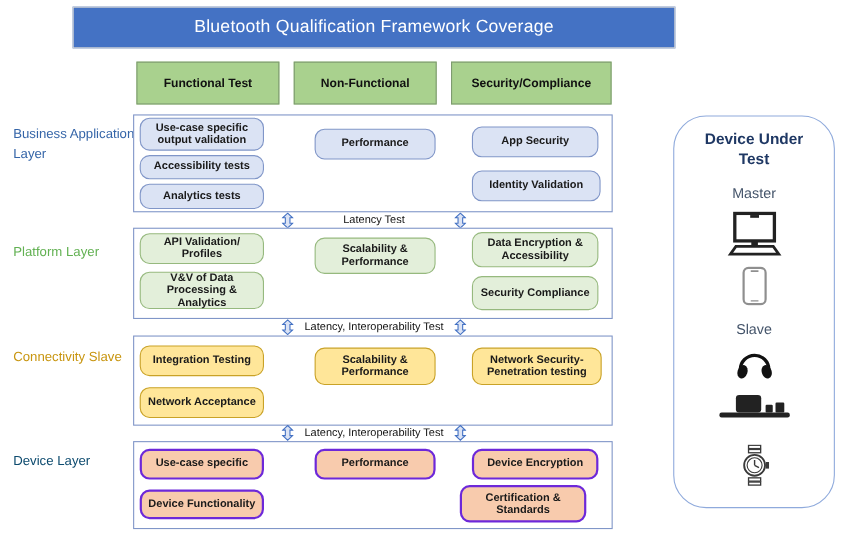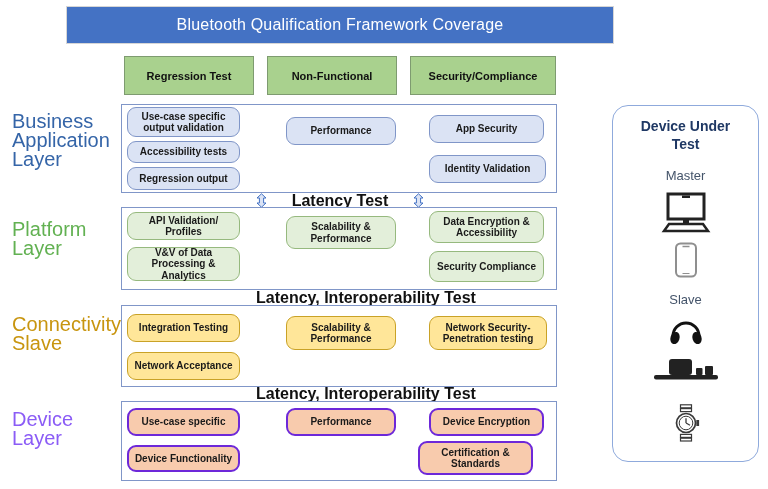--- a/index.html
+++ b/index.html
@@ -11,71 +11,71 @@
     background:#4472C4;border:1px solid #d6d6d6;box-sizing:border-box;
     display:flex;align-items:center;justify-content:center;
     color:#fff;font-size:16px;font-weight:500;letter-spacing:.2px;margin-left:38px;}
 
   
   .colhead{position:absolute;height:39px;background:#A9D18E;border:1.5px solid #7E9B70;
     box-sizing:border-box;display:flex;align-items:center;justify-content:center;
     font-size:11px;font-weight:bold;color:#111;}
 
   
-  .layerlabel{position:absolute;left:12px;width:112px;font-size:20px;line-height:19px;
+  .layerlabel{position:absolute;left:12px;width:112px;font-size:12px;line-height:19px;
     font-weight:500;}
 
   
   .container{position:absolute;left:121px;width:436px;border:1px solid #8096C8;
     background:#fff;box-sizing:border-box;}
 
   
   .box{position:absolute;border-radius:9px;box-sizing:border-box;
     display:flex;align-items:center;justify-content:center;text-align:center;
     font-size:10px;font-weight:600;line-height:1.15;color:#1a1a1a;padding:1px 5px;}
   .ba{background:#DBE3F4;border:1px solid #8096C8;}
   .pl{background:#E3EFDA;border:1px solid #96B97E;}
   .cn{background:#FFE699;border:1px solid #C9A227;}
   .dv{background:#F8CBAD;border:2px solid #6d28d9;}
 
   
   .connector{position:absolute;left:256px;width:168px;height:15px;
     display:flex;align-items:center;justify-content:space-between;}
-  .connector .lbl{font-size:16px;font-weight:700;color:#111;white-space:nowrap;}
+  .connector .lbl{font-size:10px;font-weight:400;color:#111;white-space:nowrap;}
   .connector svg{display:block;}
 
   
   .dut{position:absolute;left:612px;top:105px;width:147px;height:357px;
-    border:1.5px solid #8FAADC;border-radius:16px;box-sizing:border-box;background:#fff;}
+    border:1.5px solid #8FAADC;border-radius:30px;box-sizing:border-box;background:#fff;}
   .dut .dut-title{position:absolute;top:12px;left:50%;transform:translateX(-50%);
     width:112px;text-align:center;font-size:14px;font-weight:bold;color:#1F3864;line-height:1.25;}
   .role{position:absolute;left:0;width:100%;text-align:center;
     font-size:13px;font-weight:500;color:#44546A;}
   .icon{position:absolute;left:50%;transform:translateX(-50%);}
 </style>
 </head>
 <body>
 
 <div id="page">
 
   <div class="titlebar">Bluetooth Qualification Framework Coverage</div>
 
-  <div class="colhead" style="left:124px;top:56px;width:130px;">Regression Test</div>
+  <div class="colhead" style="left:124px;top:56px;width:130px;">Functional Test</div>
   <div class="colhead" style="left:267px;top:56px;width:130px;">Non-Functional</div>
   <div class="colhead" style="left:410px;top:56px;width:146px;">Security/Compliance</div>
 
   <div class="layerlabel" style="top:112px;color:#3565A8;">Business Application Layer</div>
   <div class="layerlabel" style="top:220px;color:#62B152;">Platform Layer</div>
   <div class="layerlabel" style="top:315px;color:#C8950F;">Connectivity Slave</div>
-  <div class="layerlabel" style="top:410px;color:#8b5cf6;">Device Layer</div>
+  <div class="layerlabel" style="top:410px;color:#0c4a6e;">Device Layer</div>
 
   <div class="container" style="top:104px;height:89px;"></div>
   <div class="box ba" style="left:127px;top:107px;width:113px;height:30px;">Use-case specific output validation</div>
   <div class="box ba" style="left:127px;top:141px;width:113px;height:22px;">Accessibility tests</div>
-  <div class="box ba" style="left:127px;top:167px;width:113px;height:23px;">Regression output</div>
+  <div class="box ba" style="left:127px;top:167px;width:113px;height:23px;">Analytics tests</div>
   <div class="box ba" style="left:286px;top:117px;width:110px;height:28px;">Performance</div>
   <div class="box ba" style="left:429px;top:115px;width:115px;height:28px;">App Security</div>
   <div class="box ba" style="left:429px;top:155px;width:117px;height:28px;">Identity Validation</div>
 
   <div class="connector" style="top:193px;">
     <svg width="11" height="15" viewBox="0 0 11 15">
         <path d="M5.5 0.8 L10 5 L7.6 5 L7.6 10 L10 10 L5.5 14.2 L1 10 L3.4 10 L3.4 5 L1 5 Z" fill="#DBE3F4" stroke="#4472C4" stroke-width="1"></path>
       </svg>
     <span class="lbl">Latency Test</span>
     <svg width="11" height="15" viewBox="0 0 11 15">

